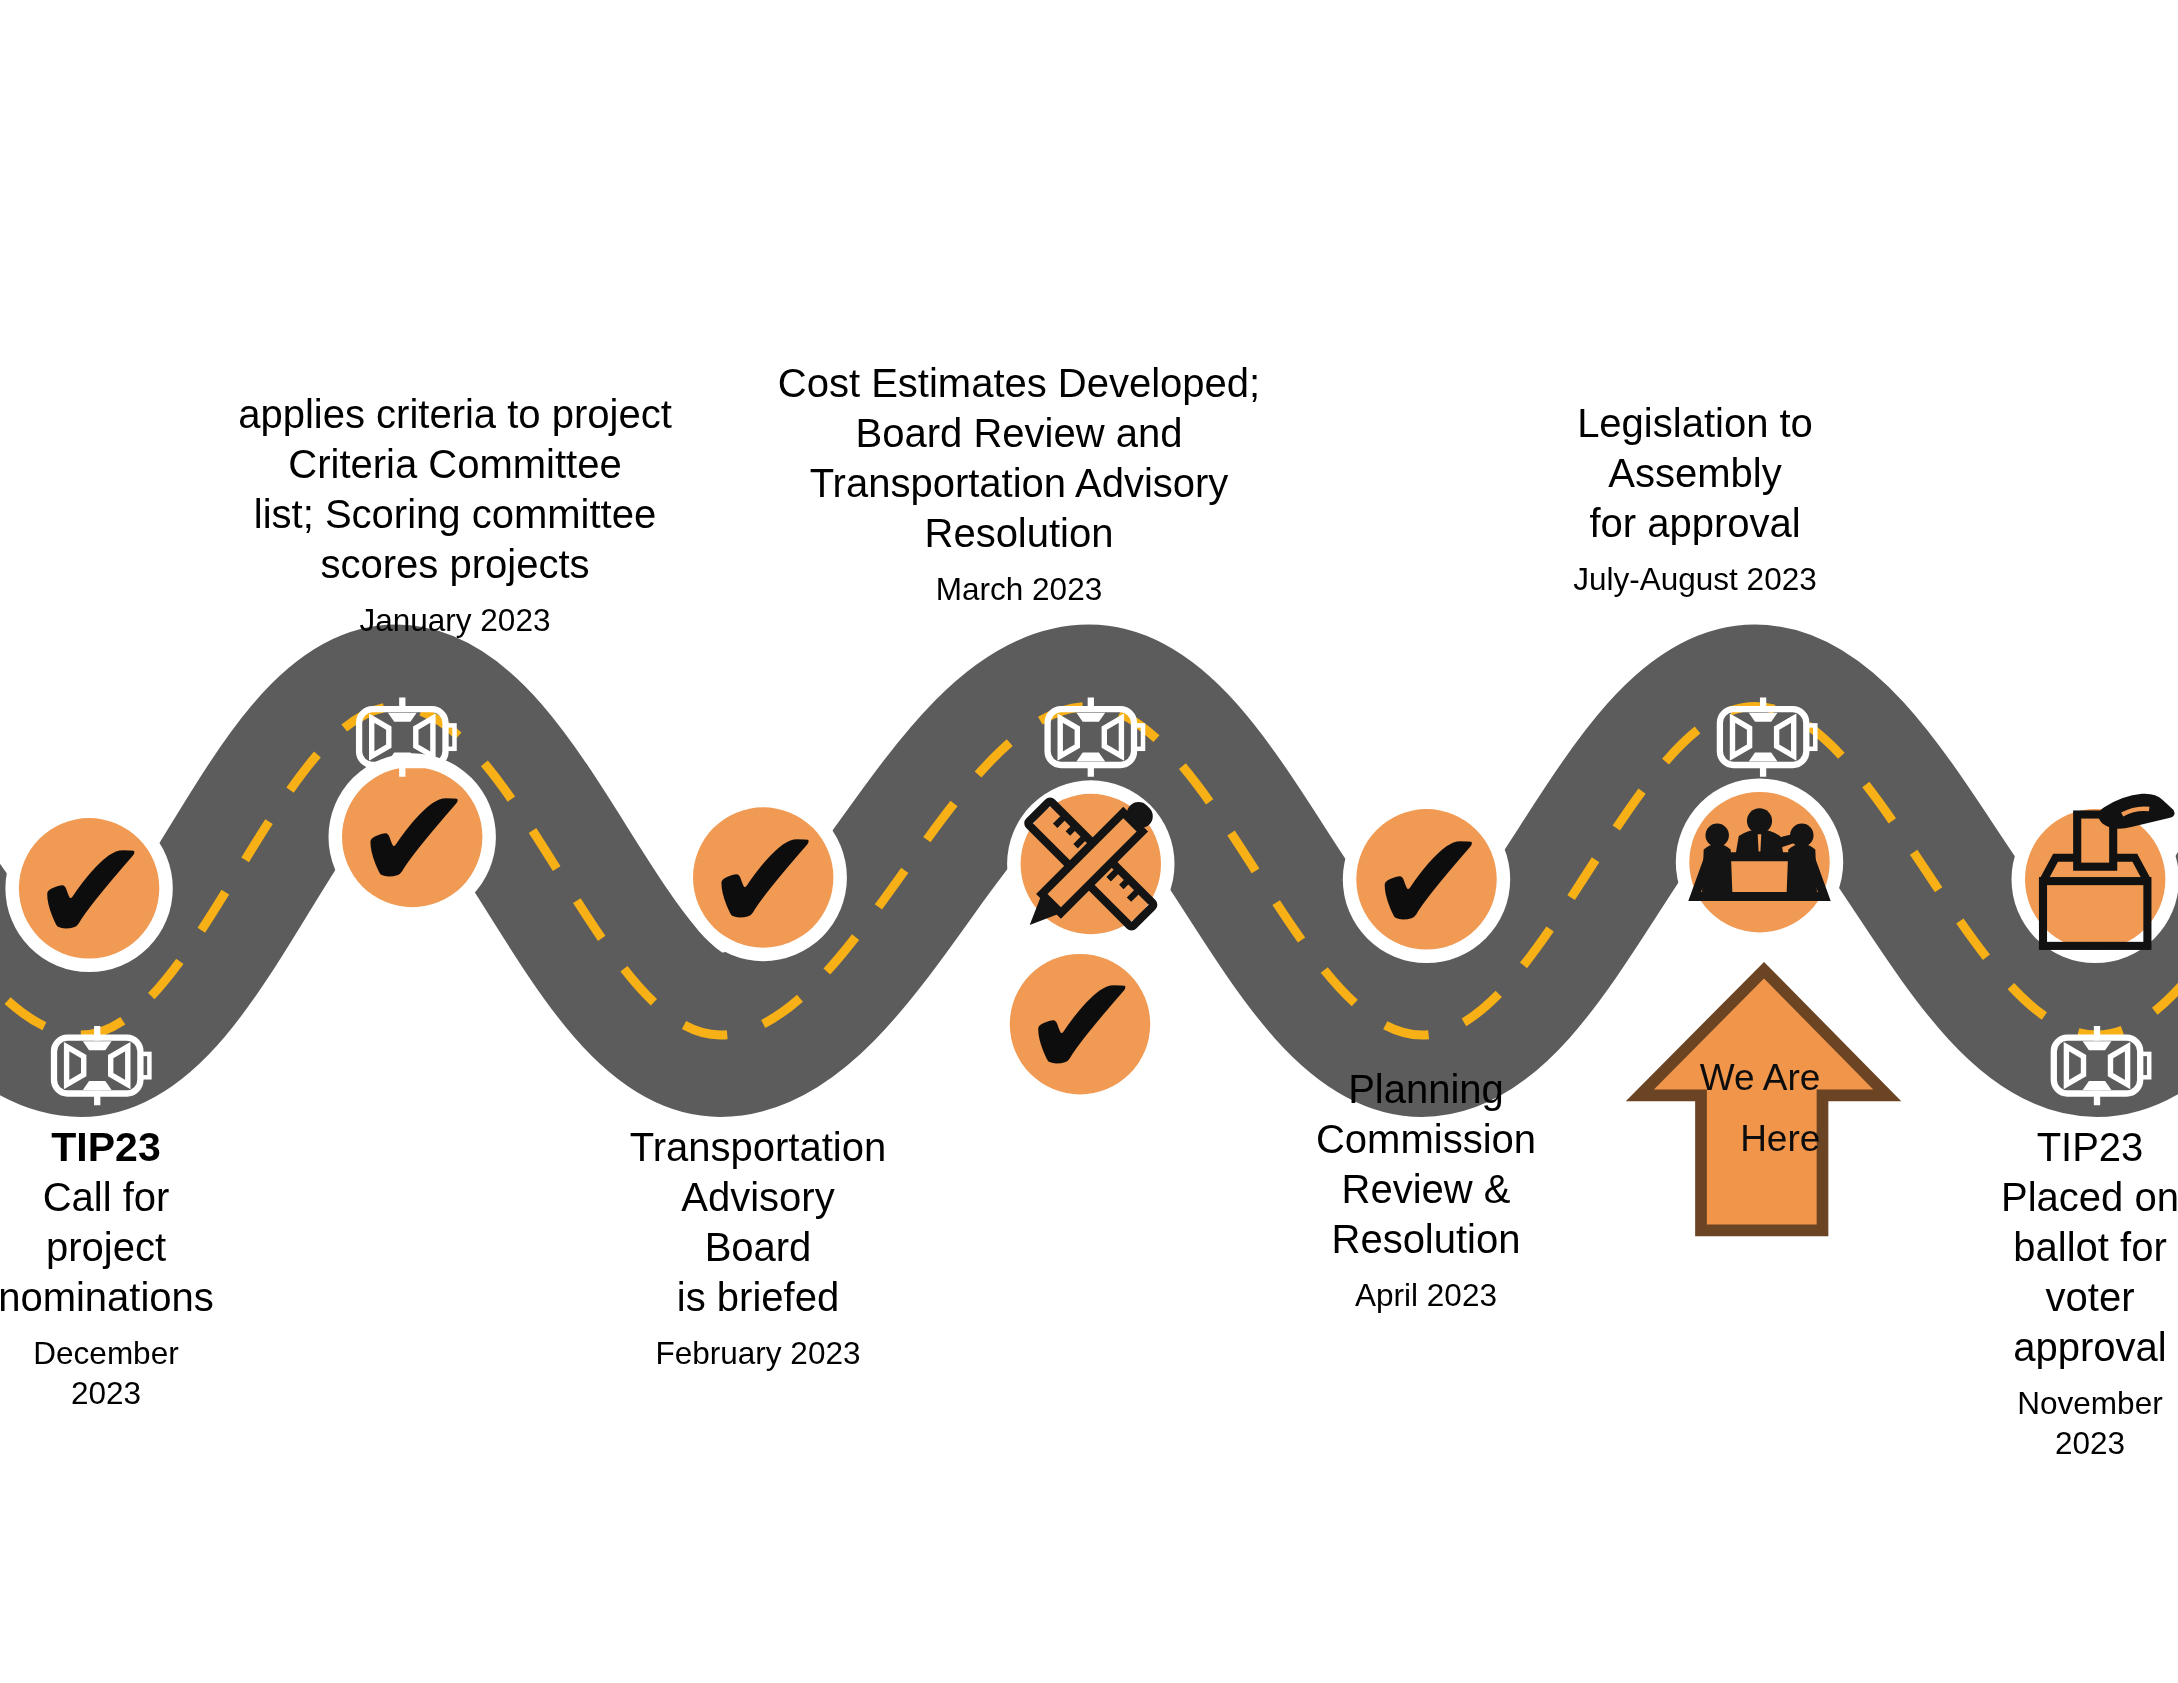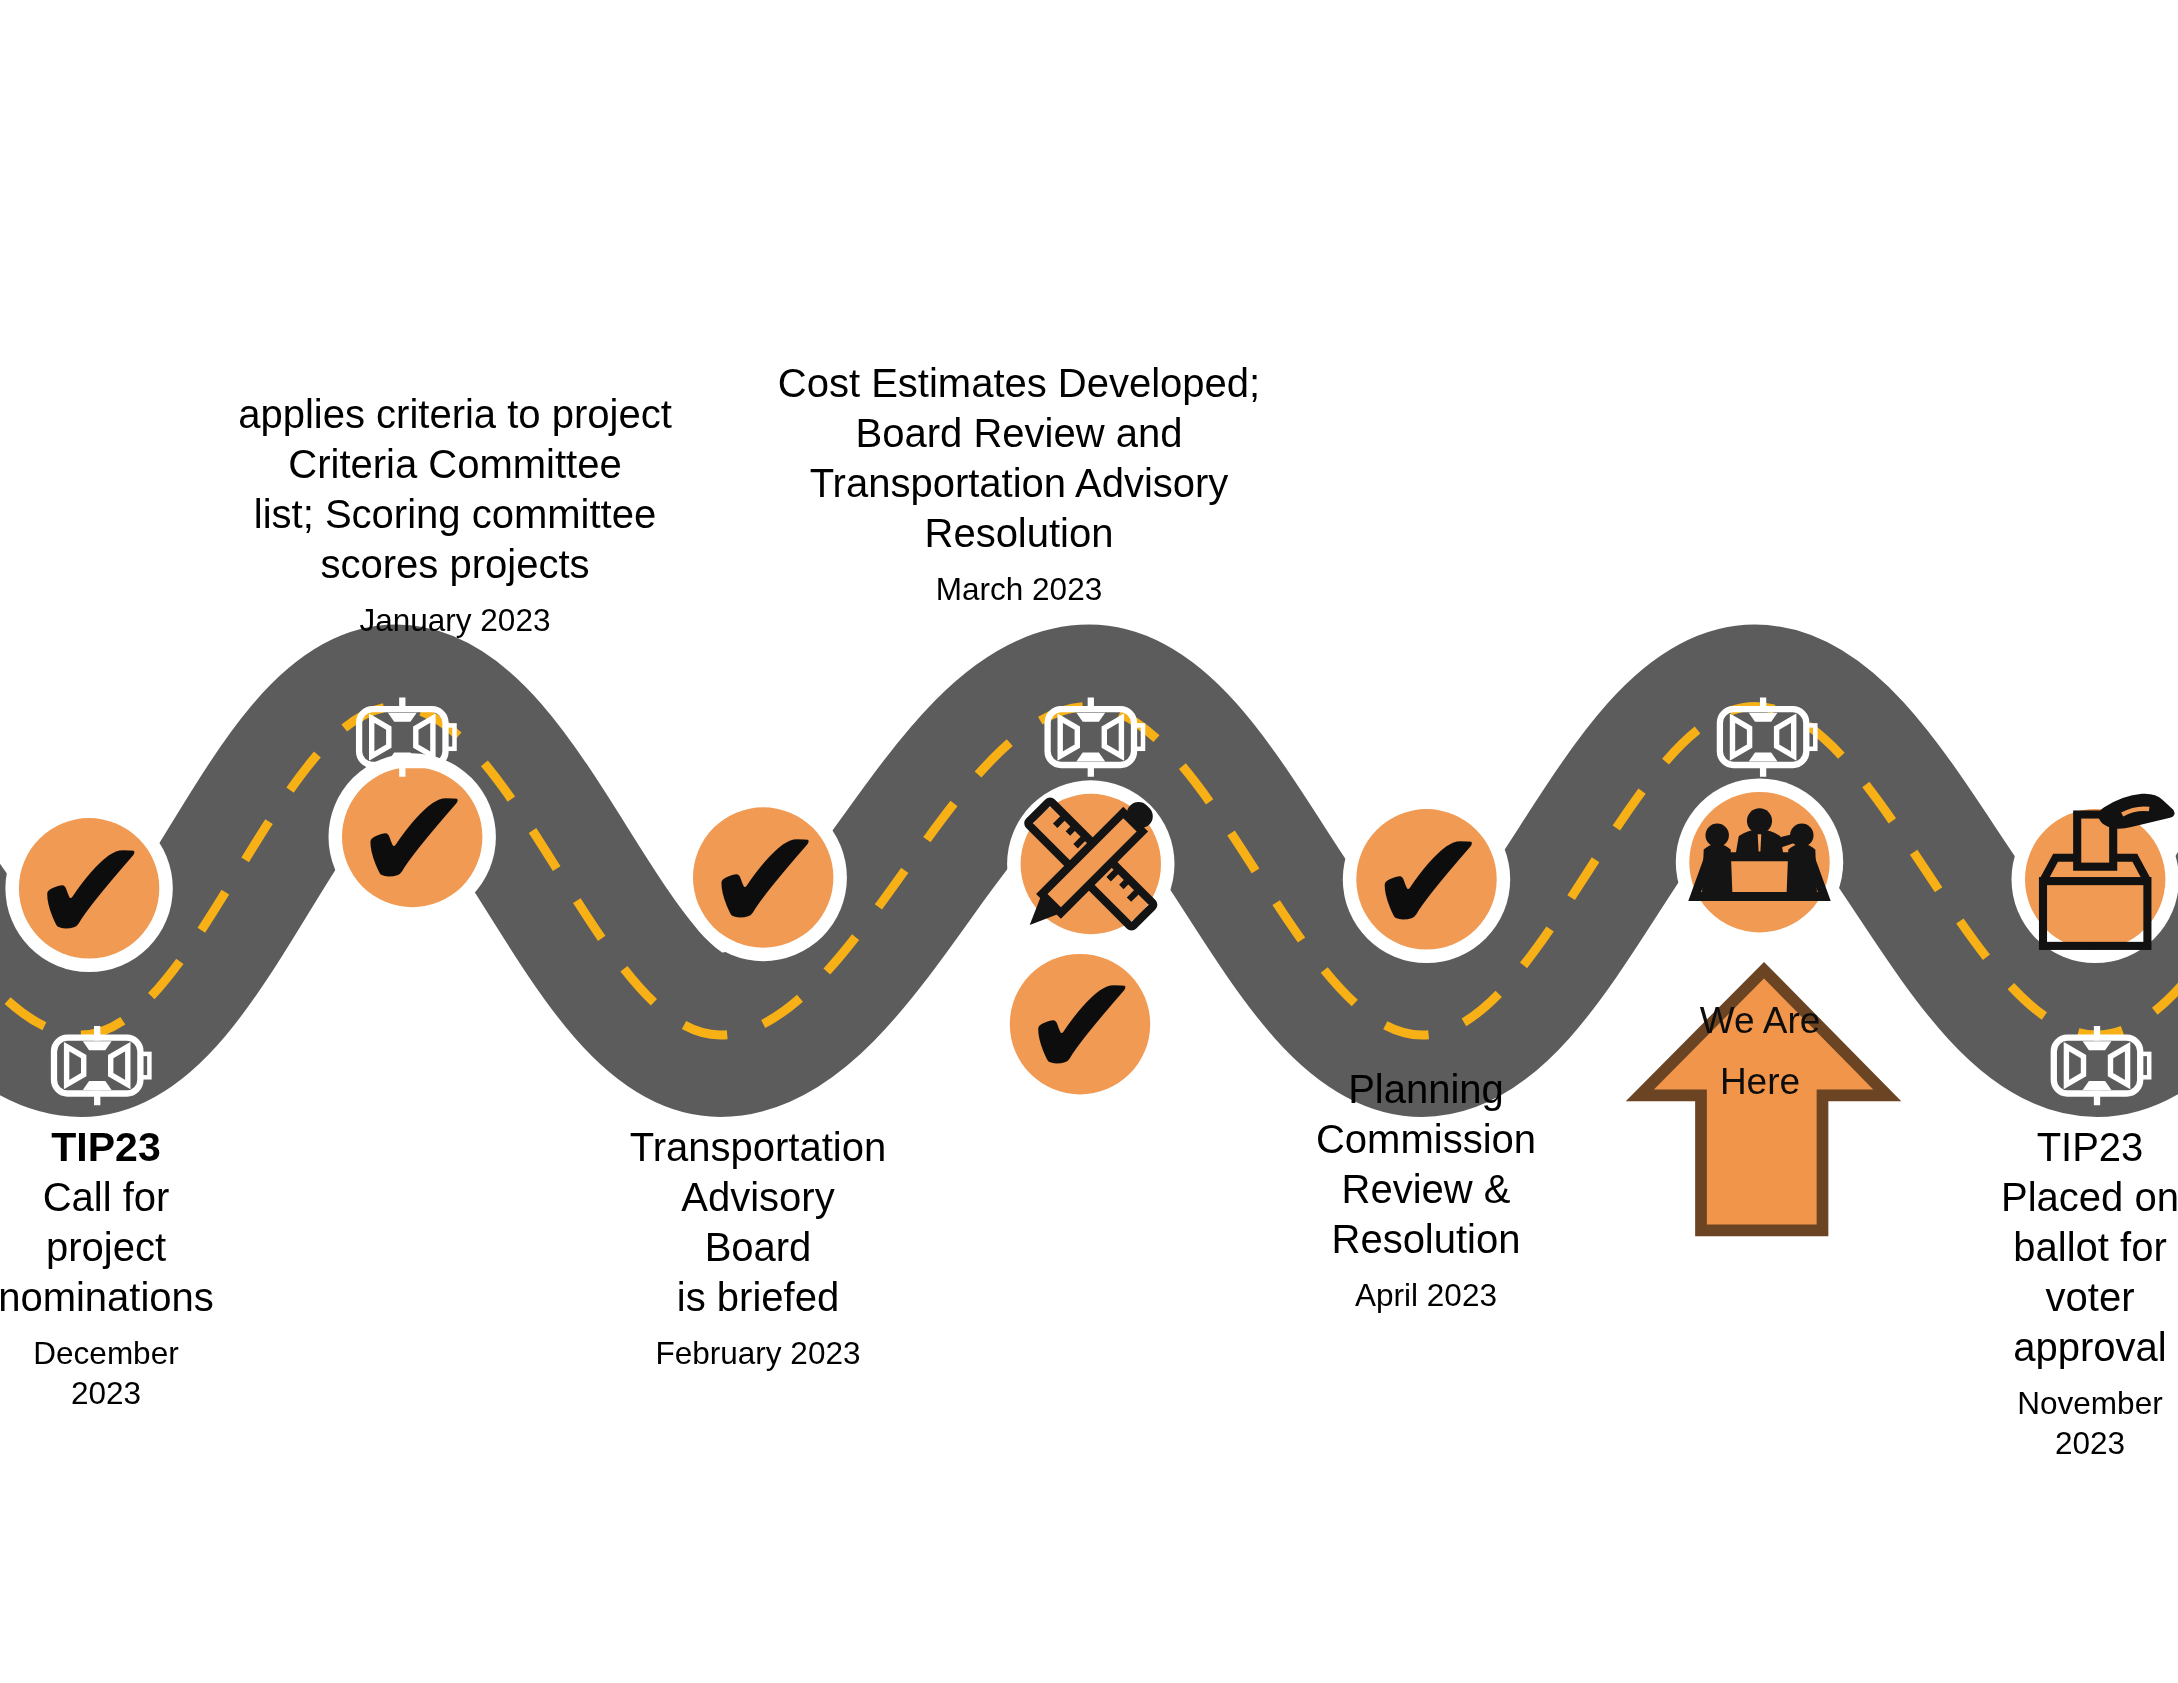--- a/index.html
+++ b/index.html
@@ -128,20 +128,26 @@
   </div>
 
   <div class="step" style="left:1019px;top:358px;">
     <div class="ln">Cost Estimates Developed;</div>
     <div class="ln">Board Review and</div>
     <div class="ln">Transportation Advisory</div>
     <div class="ln">Resolution</div>
     <div class="date">March 2023</div>
   </div>
 
+  <div class="step" style="left:1695px;top:398px;">
+    <div class="ln">Legislation to</div>
+    <div class="ln">Assembly</div>
+    <div class="ln">for approval</div>
+    <div class="date">July-August 2023</div>
+  </div>
 
   <div class="step" style="left:106px;top:1122px;">
     <div class="ttl">TIP23</div>
     <div class="ln">Call for</div>
     <div class="ln">project</div>
     <div class="ln">nominations</div>
     <div class="date">December</div>
     <div class="date2">2023</div>
   </div>
 
@@ -164,19 +170,19 @@
   <div class="step" style="left:2090px;top:1122px;">
     <div class="ln">TIP23</div>
     <div class="ln">Placed on</div>
     <div class="ln">ballot for</div>
     <div class="ln">voter</div>
     <div class="ln">approval</div>
     <div class="date">November</div>
     <div class="date2">2023</div>
   </div>
 
-  <div class="marker-label" style="left:1760px;top:990px;">
+  <div class="marker-label" style="left:1760px;top:1047px;text-align:right;">
     <div class="ln">We Are</div>
     <div class="ln">Here</div>
   </div>
 
 </div>
 
 
 </body></html>

